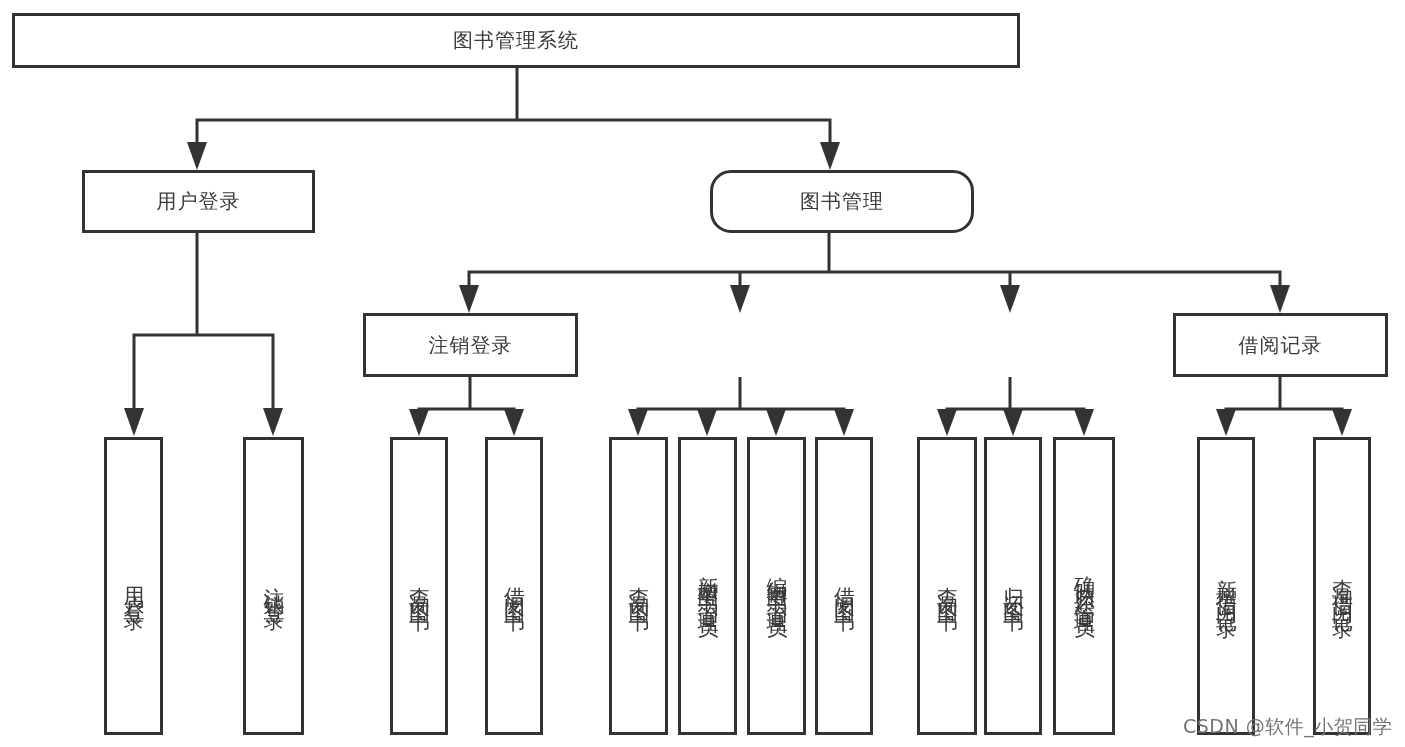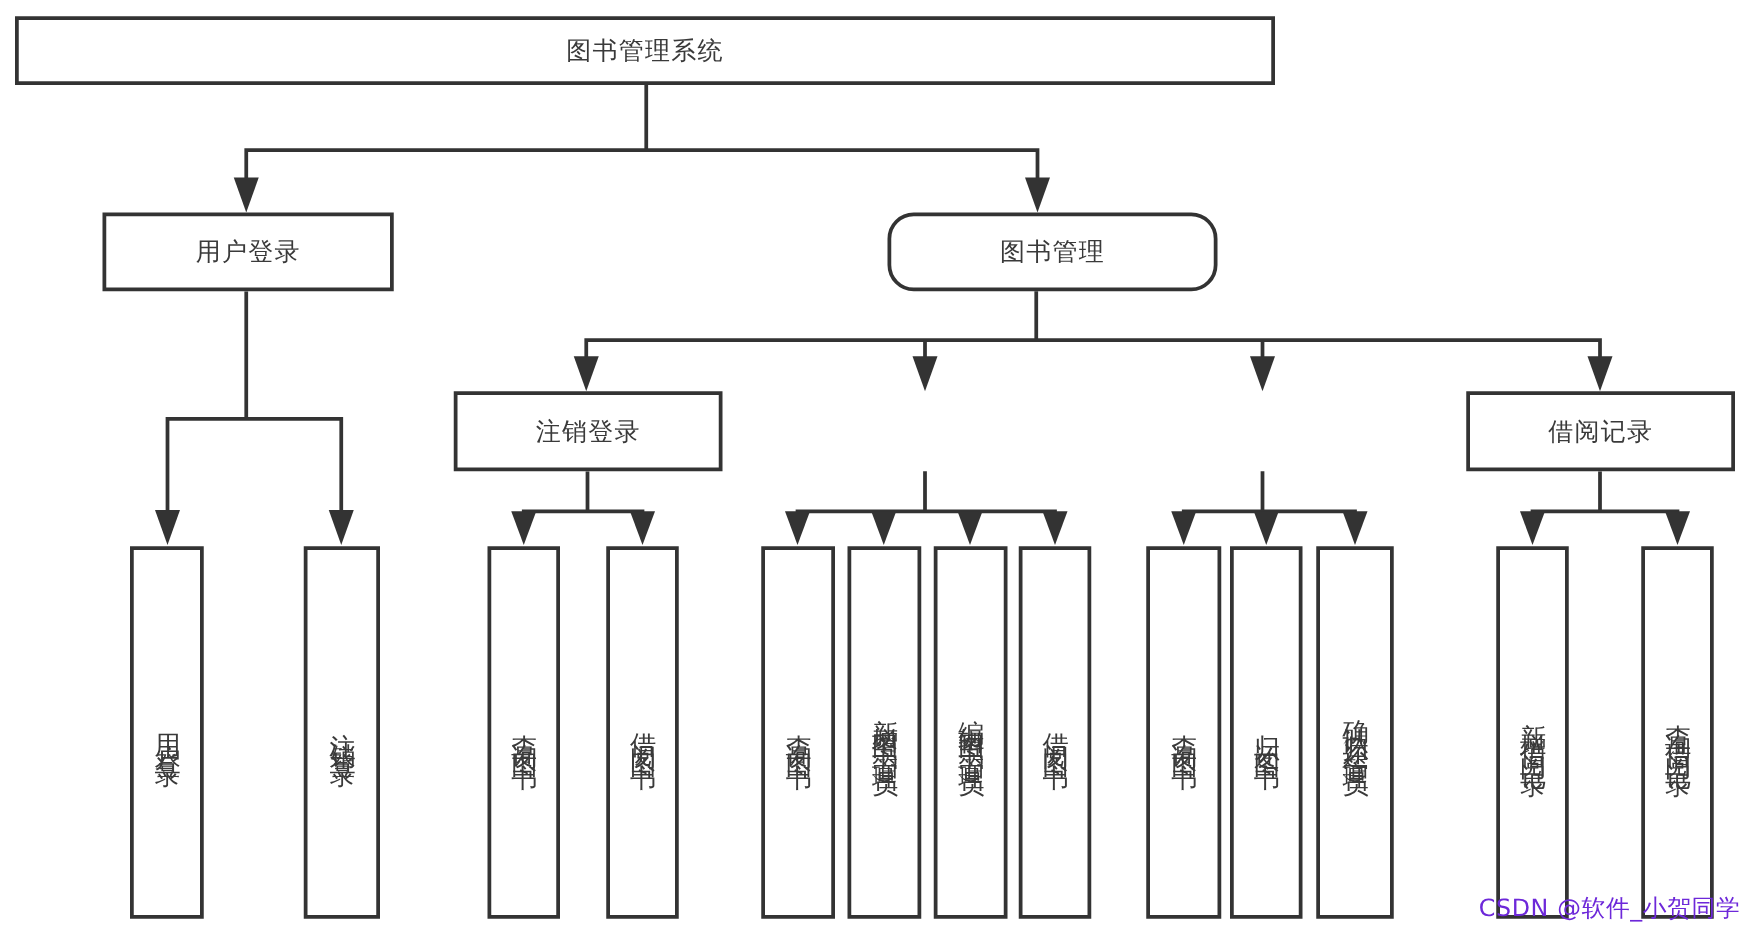--- a/index.html
+++ b/index.html
@@ -69,21 +69,21 @@
   #leaf-cb-3     { left: 1053px; width: 62px; letter-spacing: 6px; }
   #leaf-br-1     { left: 1197px; width: 58px; }
   #leaf-br-2     { left: 1313px; width: 58px; }
 
   #watermark {
     position: absolute;
     left: 1183px;
     top: 714px;
     width: 220px;
     font-size: 19px;
-    color: #6d28d9;
+    color: #737373;
     letter-spacing: 0.5px;
     z-index: 3;
     white-space: nowrap;
   }
 </style>
 </head>
 <body>
 
 <div id="stage">
 

